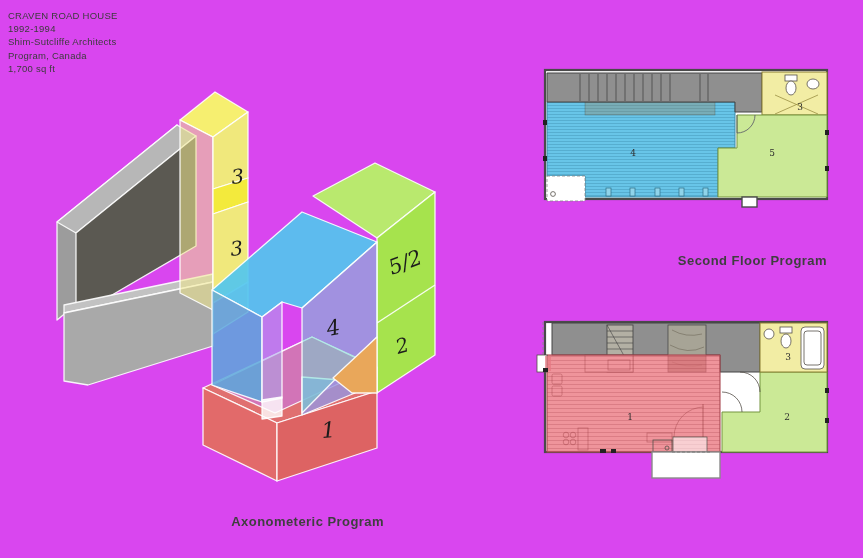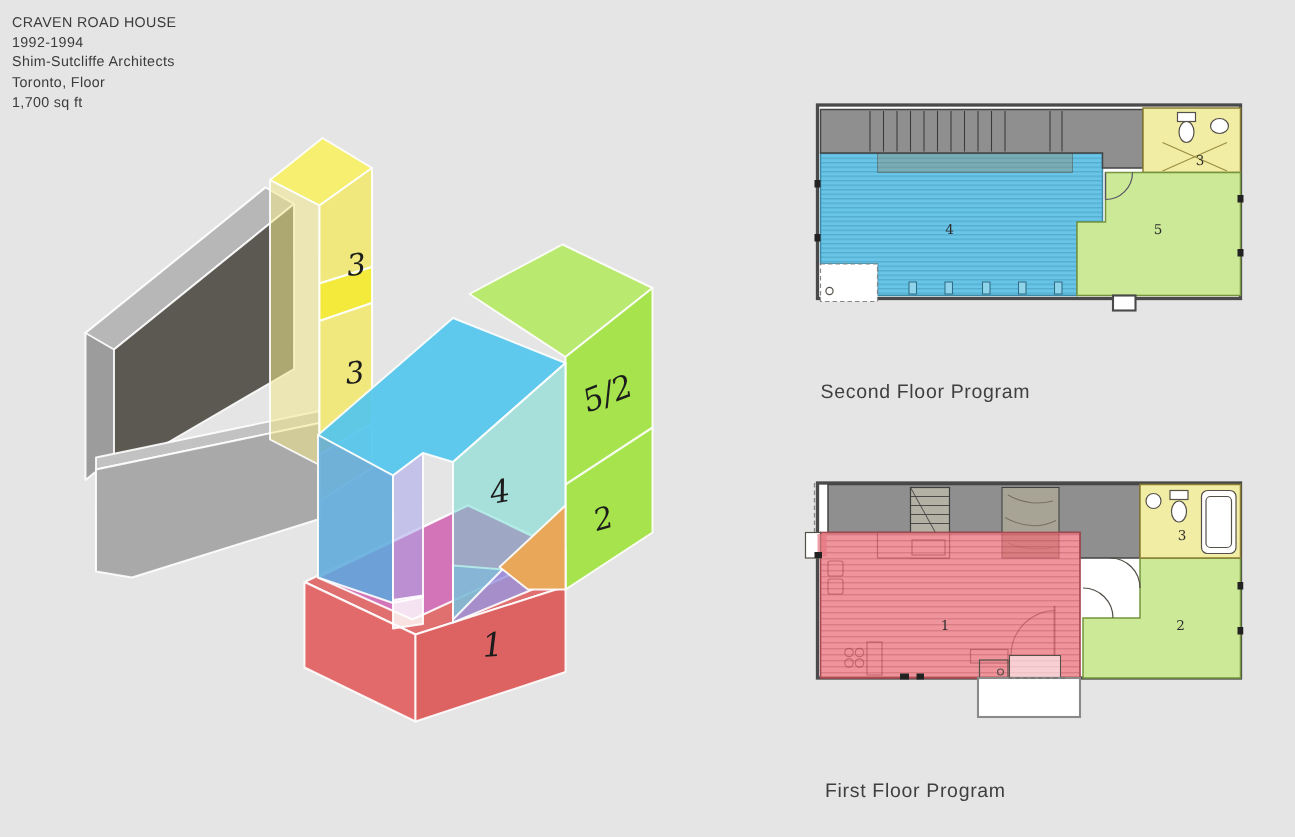--- a/index.html
+++ b/index.html
@@ -1,26 +1,26 @@
 <!DOCTYPE html>
 <html><head>
 <meta charset="utf-8">
 <style>
   html,body{margin:0;padding:0;background:#ffffff;}
   #stage{
-    position:relative;width:863px;height:558px;background:#e5e5e5;overflow:hidden;
+    position:relative;width:863px;height:558px;background:#d946ef;overflow:hidden;
     font-family:"Liberation Sans",sans-serif;
   }
   .header-block{
     position:absolute;left:8px;top:9px;color:#3b3b3b;
     font-size:9.5px;line-height:13.2px;letter-spacing:.25px;
   }
   .caption{
     position:absolute;color:#3f3f3f;font-size:13px;letter-spacing:.45px;
-    text-align:left;width:280px;
+    text-align:right;width:280px;font-weight:bold;
   }
   #axon-caption{left:104px;top:514px;}
   #sf-caption{left:547px;top:253px;}
   #ff-caption{left:550px;top:519px;}
   svg{position:absolute;}
   #axon-svg{left:40px;top:85px;}
   #sf-svg{left:538px;top:62px;}
   #ff-svg{left:529px;top:315px;}
   .axon-face{stroke:rgba(255,255,255,.9);stroke-width:1.3;stroke-linejoin:round;}
   .axon-label{fill:#1c1c1c;font-family:"DejaVu Serif",serif;font-style:italic;}
@@ -31,21 +31,21 @@
 </style>
 </head>
 <body>
 
 <div id="stage">
 
   <div class="header-block">
     <div>CRAVEN ROAD HOUSE</div>
     <div>1992-1994</div>
     <div>Shim-Sutcliffe Architects</div>
-    <div>Toronto, Floor</div>
+    <div>Program, Canada</div>
     <div>1,700 sq ft</div>
   </div>
 
   <svg id="axon-svg" width="420" height="420" viewBox="40 85 420 420">
 
     <g>
       <polygon class="axon-face" points="57,222 177,125 177,223 57,320" fill="#9C9C9C"></polygon>
       <polygon class="axon-face" points="57,222 177,125 196,136 76,233" fill="#B7B7B7"></polygon>
       <polygon class="axon-face" points="76,233 196,136 196,246 76,316" fill="#5B5952"></polygon>
       <polygon class="axon-face" points="64,305 213,274 213,282 64,313" fill="#C2C2C2"></polygon>
@@ -247,16 +247,16 @@
       <rect class="tick" x="825" y="388" width="4" height="5"></rect>
       <rect class="tick" x="825" y="418" width="4" height="5"></rect>
       <rect class="tick" x="543" y="368" width="5" height="4"></rect>
     </g>
 
     <text class="plan-label" x="630" y="420">1</text>
     <text class="plan-label" x="787" y="420">2</text>
     <text class="plan-label" x="788" y="360">3</text>
   </svg>
 
+  <div id="axon-caption" class="caption">Axonometeric Program</div>
   <div id="sf-caption" class="caption">Second Floor Program</div>
-  <div id="ff-caption" class="caption">First Floor Program</div>
 
 </div>
 
 </body></html>

